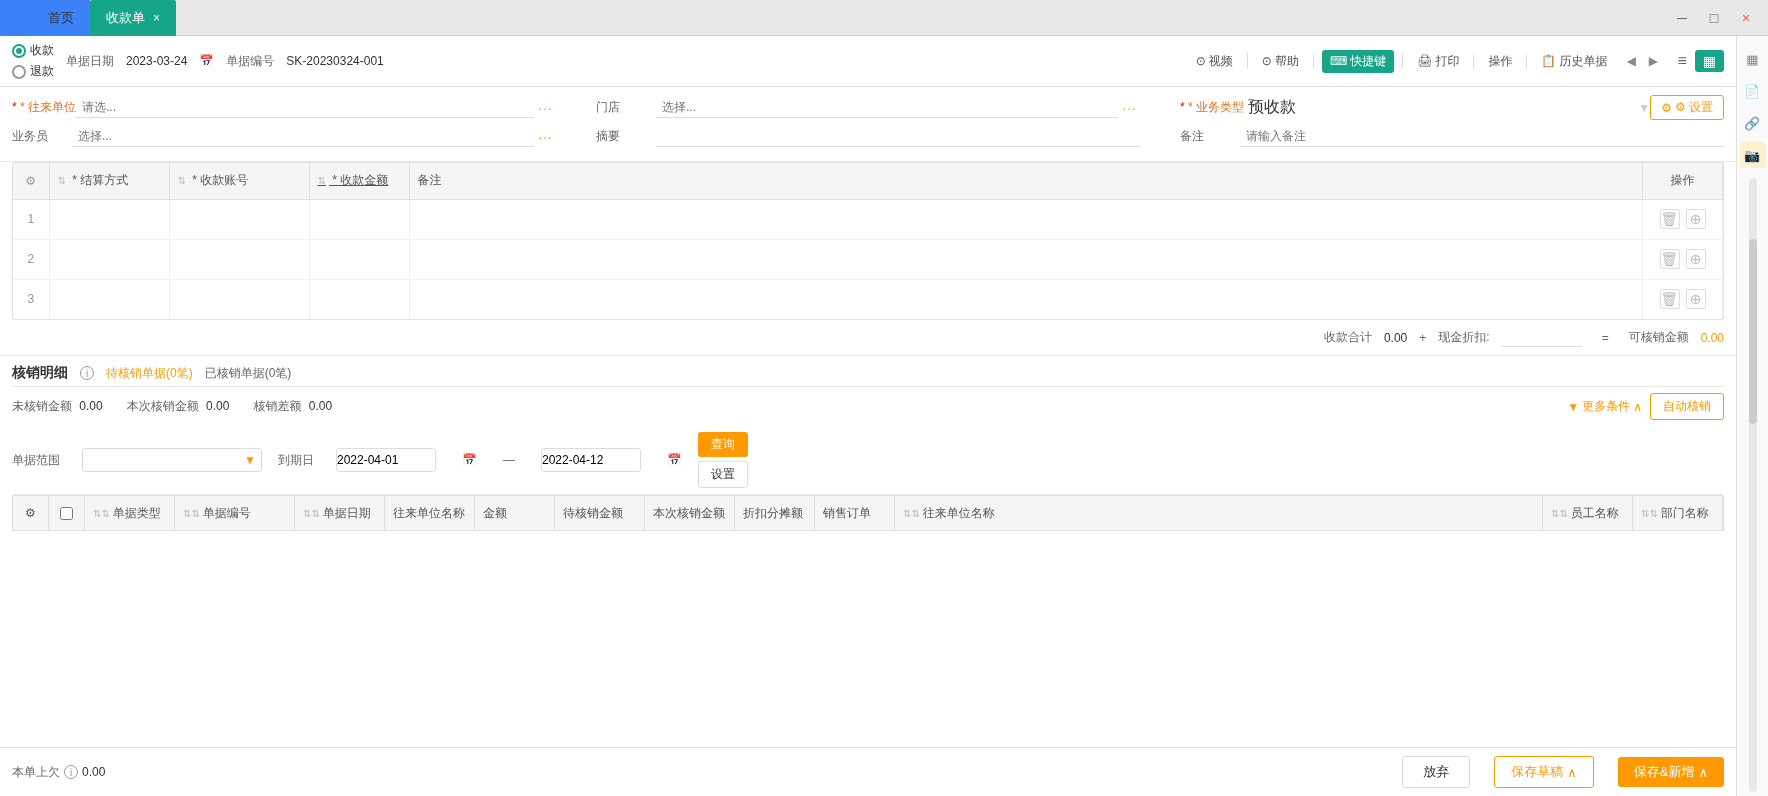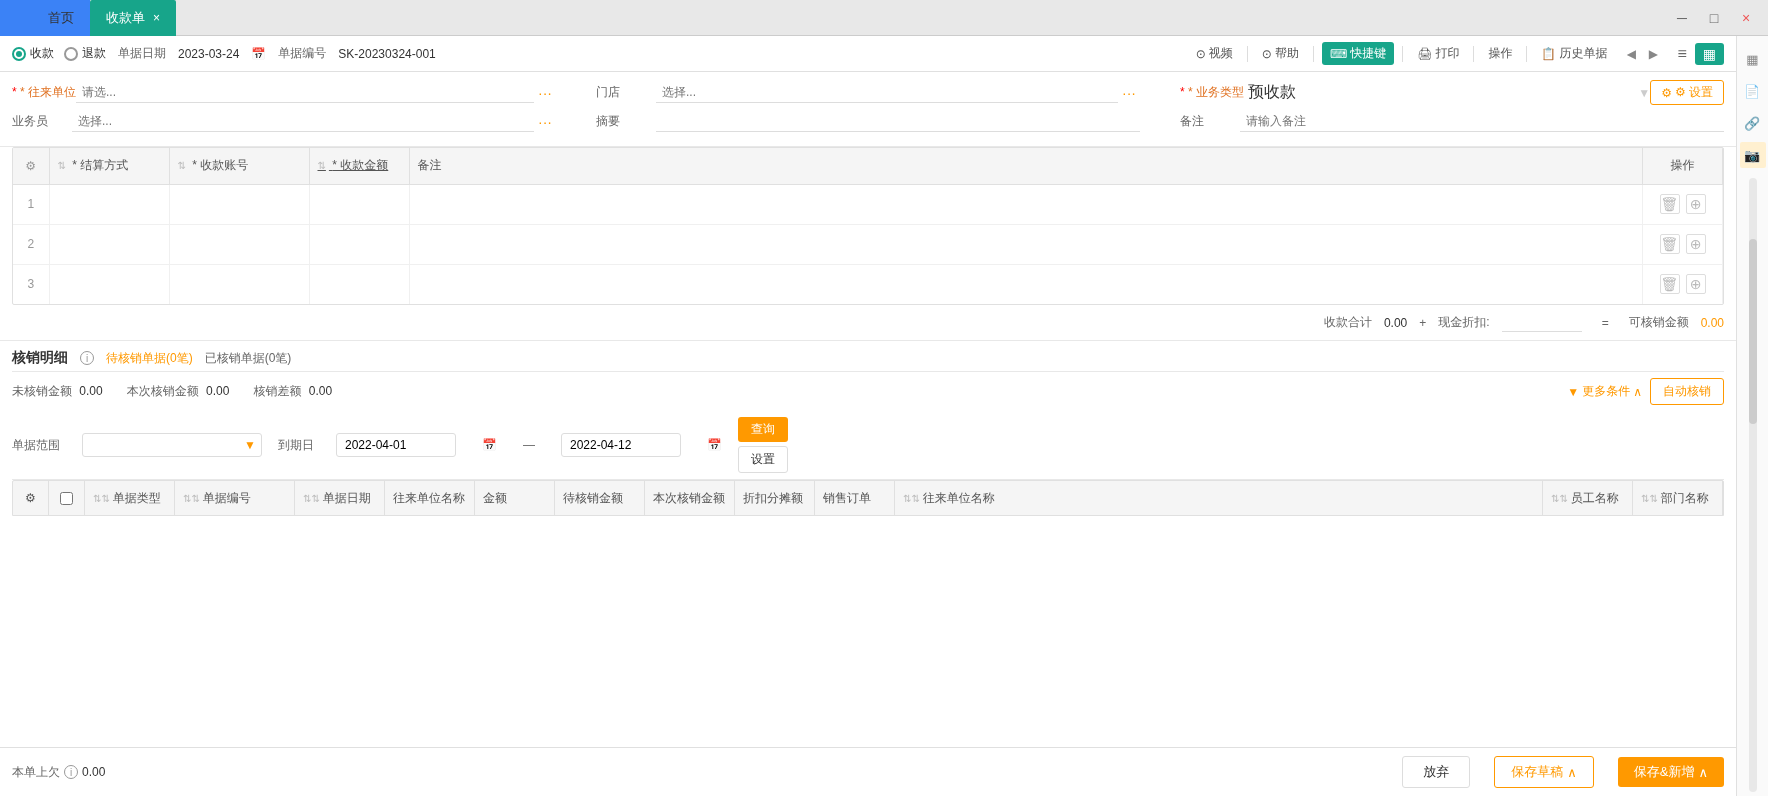--- a/index.html
+++ b/index.html
@@ -12,21 +12,21 @@
     .tab-item.active { background: #17a58a; color: #fff; border-radius: 2px 2px 0 0; }
     .tab-close { margin-left: 8px; cursor: pointer; font-size: 12px; }
     .tab-bar-right { margin-left: auto; display: flex; align-items: center; padding-right: 10px; gap: 8px; }
     .win-btn { width: 24px; height: 24px; display: flex; align-items: center; justify-content: center; cursor: pointer; font-size: 14px; color: #666; }
 
     
     .main-wrap { background: #fff; height: calc(796px - 36px); display: flex; flex-direction: column; overflow: hidden; }
 
     
     .toolbar { display: flex; align-items: center; padding: 6px 12px; border-bottom: 1px solid #e0e0e0; gap: 12px; background: #fff; }
-    .radio-group { display: flex; align-items: flex-start; gap: 10px; }
+    .radio-group { display: flex; align-items: flex-start; gap: 4px; flex-direction: column; }
     .radio-item { display: flex; align-items: center; gap: 4px; cursor: pointer; }
     .radio-circle { width: 14px; height: 14px; border-radius: 50%; border: 2px solid #17a58a; display: flex; align-items: center; justify-content: center; }
     .radio-circle.checked::after { content: ''; width: 6px; height: 6px; border-radius: 50%; background: #17a58a; display: block; }
     .radio-circle.unchecked { border-color: #999; }
     .field-label { color: #666; }
     .field-value { color: #333; font-weight: 500; }
     .doc-no { color: #333; font-weight: 500; }
     .calendar-icon { color: #f90; cursor: pointer; }
     .toolbar-right { margin-left: auto; display: flex; align-items: center; gap: 8px; }
     .toolbar-btn { display: flex; align-items: center; gap: 3px; color: #555; cursor: pointer; font-size: 12px; padding: 2px 6px; border-radius: 3px; }
@@ -85,21 +85,21 @@
     .stat-right { margin-left: auto; display: flex; align-items: center; gap: 8px; }
     .more-conditions { color: #f90; cursor: pointer; font-size: 12px; display: flex; align-items: center; gap: 3px; }
     .auto-hexiao-btn { border: 1px solid #f90; color: #f90; padding: 4px 12px; border-radius: 3px; cursor: pointer; font-size: 12px; background: #fff; }
     
     .filter-row { display: flex; align-items: center; gap: 16px; padding: 6px 0; border-bottom: 1px solid #e8e8e8; }
     .filter-field { display: flex; align-items: center; gap: 22px; }
     .filter-label { color: #666; font-size: 12px; }
     .filter-select { border: 1px solid #ddd; padding: 4px 8px; font-size: 12px; border-radius: 3px; outline: none; min-width: 120px; color: #333; cursor: pointer; appearance: none; background: #fff; }
     .filter-select-wrap { position: relative; display: flex; align-items: center; }
     .select-arrow { position: absolute; right: 6px; color: #f90; pointer-events: none; }
-    .date-input { border: 1px solid #ddd; padding: 4px 8px; font-size: 12px; border-radius: 3px; outline: none; width: 120px; }
+    .date-input { border: 1px solid #ddd; padding: 4px 0; font-size: 12px; border-radius: 3px; outline: none; width: 100px; }
     .date-icon { color: #f90; cursor: pointer; margin-left: 4px; }
     .dash { color: #666; margin: 0 4px; }
     .query-btn { background: #f90; color: #fff; border: none; padding: 4px 12px; border-radius: 3px; cursor: pointer; font-size: 12px; }
     .settings-btn2 { border: 1px solid #ddd; color: #333; padding: 4px 12px; border-radius: 3px; cursor: pointer; font-size: 12px; background: #fff; }
     .filter-btns { display: flex; flex-direction: column; gap: 4px; }
 
     
     .bottom-table-wrap { flex: 1; overflow: auto; }
     .bottom-table-header { display: flex; align-items: center; background: #f5f5f5; border: 1px solid #e0e0e0; border-radius: 2px 2px 0 0; height: 36px; font-size: 12px; }
     .bt-th { padding: 0 8px; border-right: 1px solid #e0e0e0; height: 100%; display: flex; align-items: center; white-space: nowrap; color: #555; }

